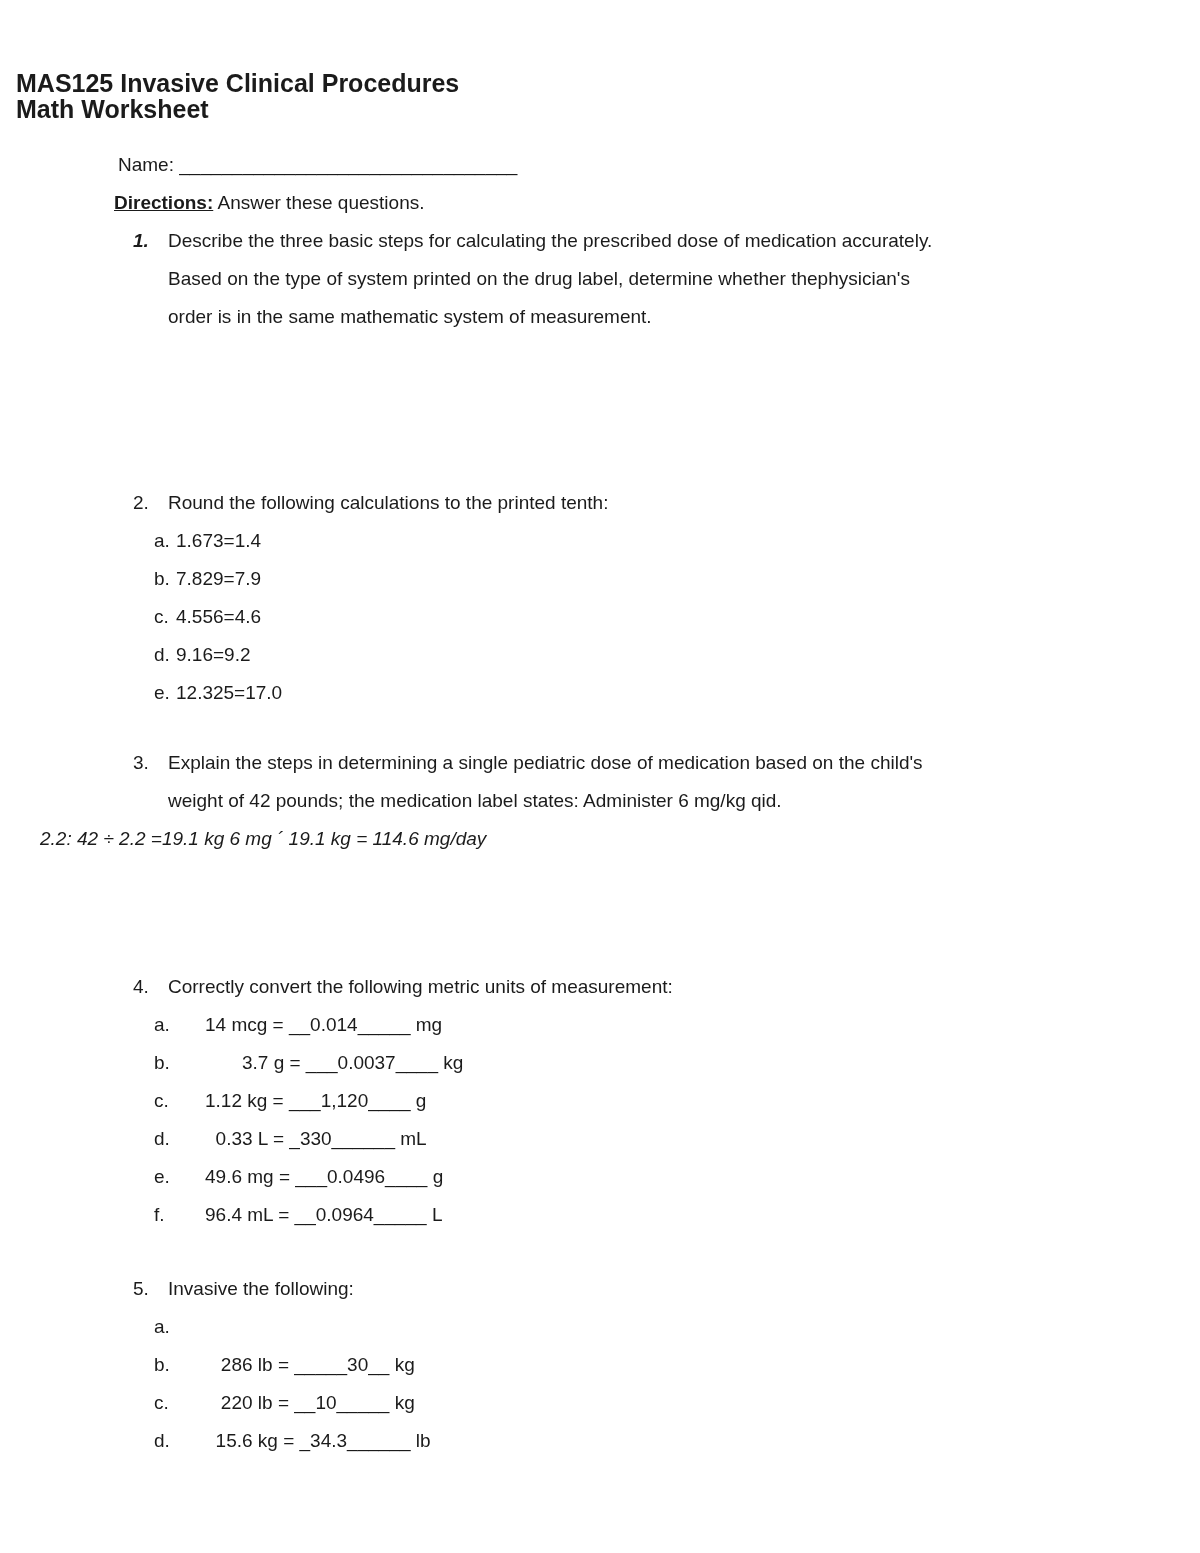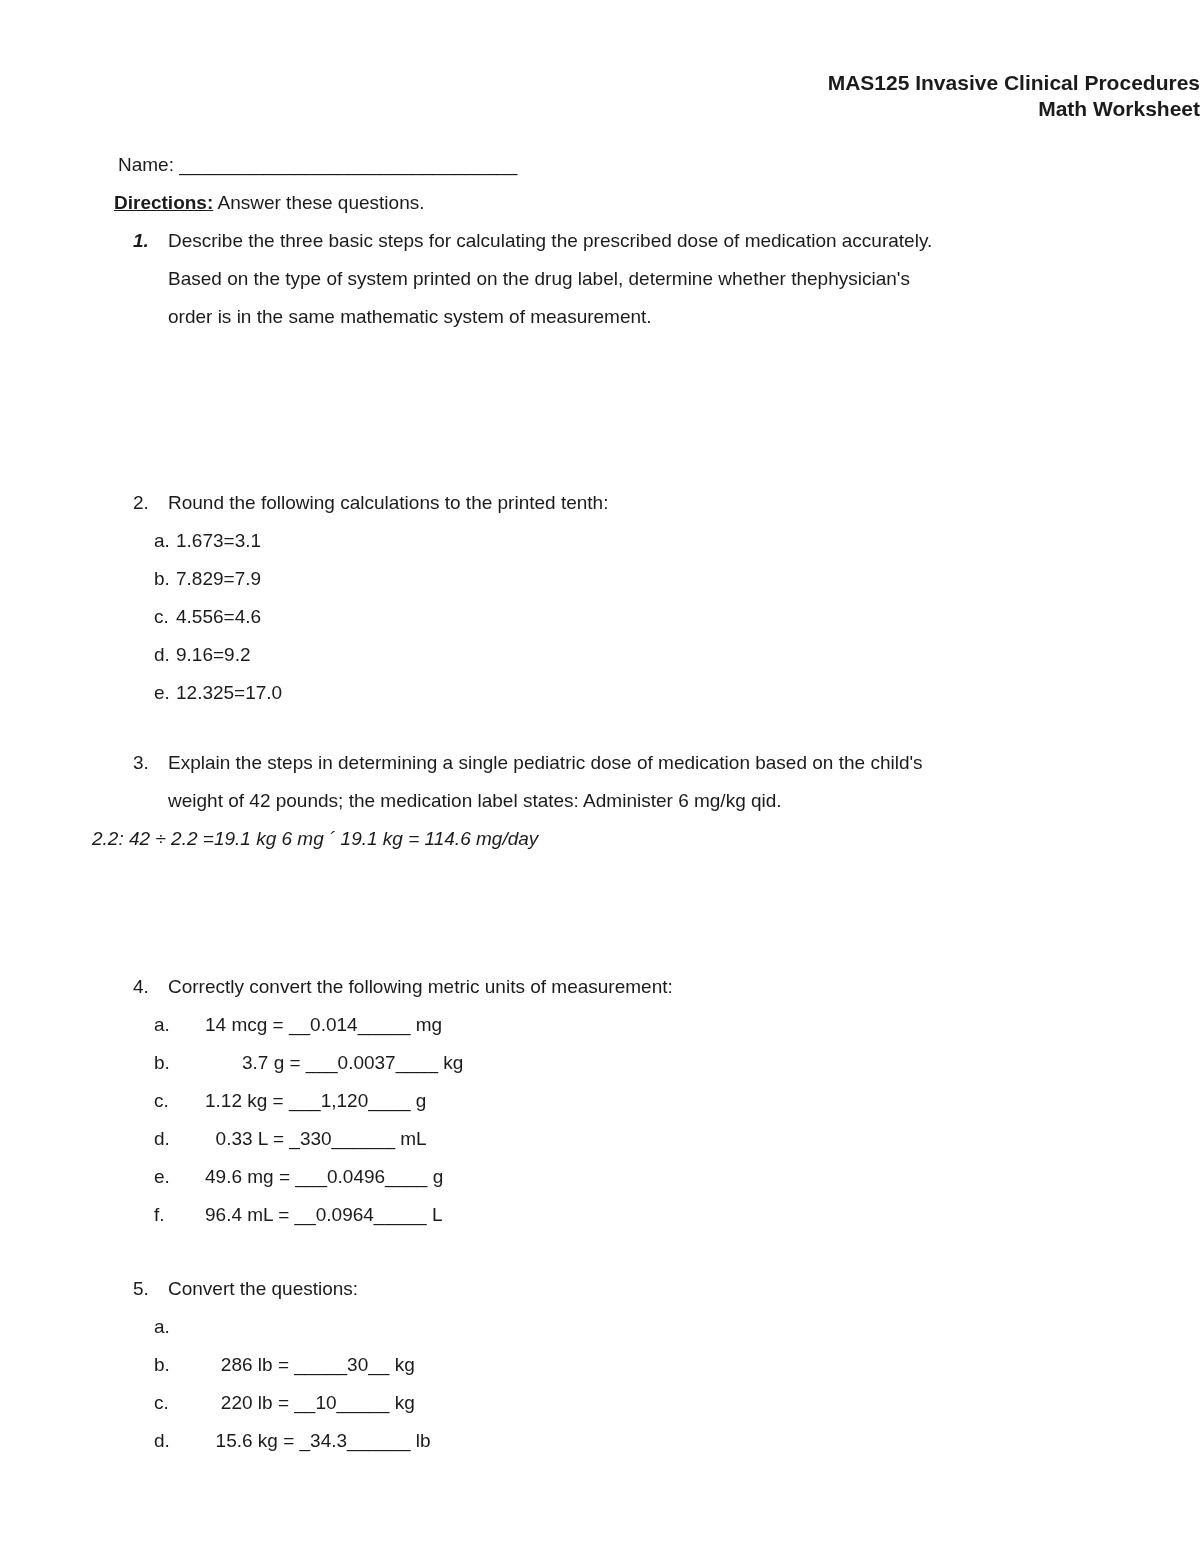--- a/index.html
+++ b/index.html
@@ -13,24 +13,24 @@
     overflow: hidden;
   }
   .page {
     position: relative;
     width: 1200px;
     height: 1553px;
     background: #ffffff;
   }
   .titles {
     padding-top: 70px;
-    padding-left: 8px;
-    text-align: right;
+    padding-left: 16px;
+    text-align: left;
     font-weight: bold;
-    font-size: 21px;
+    font-size: 25px;
     line-height: 26px;
   }
   .name-row {
     margin-top: 24px;
     padding-left: 118px;
     line-height: 38px;
     white-space: pre-wrap;
   }
   .dir-row {
     padding-left: 114px;
@@ -59,21 +59,21 @@
   }
   .letter { flex: none; }
   .letter-narrow { width: 22px; }
   .letter-wide { width: 51px; }
   .itext { white-space: pre-wrap; }
   .q2 { margin-top: 148px; }
   .q3 { margin-top: 32px; }
   .q4 { margin-top: 110px; }
   .q5 { margin-top: 36px; }
   .work {
-    padding-left: 92px;
+    padding-left: 40px;
     line-height: 38px;
     font-style: italic;
     white-space: pre-wrap;
   }
 </style>
 </head>
 <body>
 
 <div class="page">
 
@@ -95,21 +95,21 @@
     </div>
   </div>
 
   <div class="q q2">
     <div class="qnum">2.</div>
     <div class="qbody">Round the following calculations to the printed tenth:</div>
   </div>
   <div>
     <div class="item">
         <span class="letter letter-narrow">a.</span>
-        <span class="itext">1.673=3.1</span>
+        <span class="itext">1.673=1.4</span>
       </div>
     <div class="item">
         <span class="letter letter-narrow">b.</span>
         <span class="itext">7.829=7.9</span>
       </div>
     <div class="item">
         <span class="letter letter-narrow">c.</span>
         <span class="itext">4.556=4.6</span>
       </div>
     <div class="item">
@@ -157,21 +157,21 @@
         <span class="itext">49.6 mg = ___0.0496____ g</span>
       </div>
     <div class="item">
         <span class="letter letter-wide">f.</span>
         <span class="itext">96.4 mL = __0.0964_____ L</span>
       </div>
   </div>
 
   <div class="q q5">
     <div class="qnum">5.</div>
-    <div class="qbody">Convert the questions:</div>
+    <div class="qbody">Invasive the following:</div>
   </div>
   <div>
     <div class="item">
         <span class="letter letter-wide">a.</span>
       </div>
     <div class="item">
         <span class="letter letter-wide">b.</span>
         <span class="itext">   286 lb = _____30__ kg</span>
       </div>
     <div class="item">

